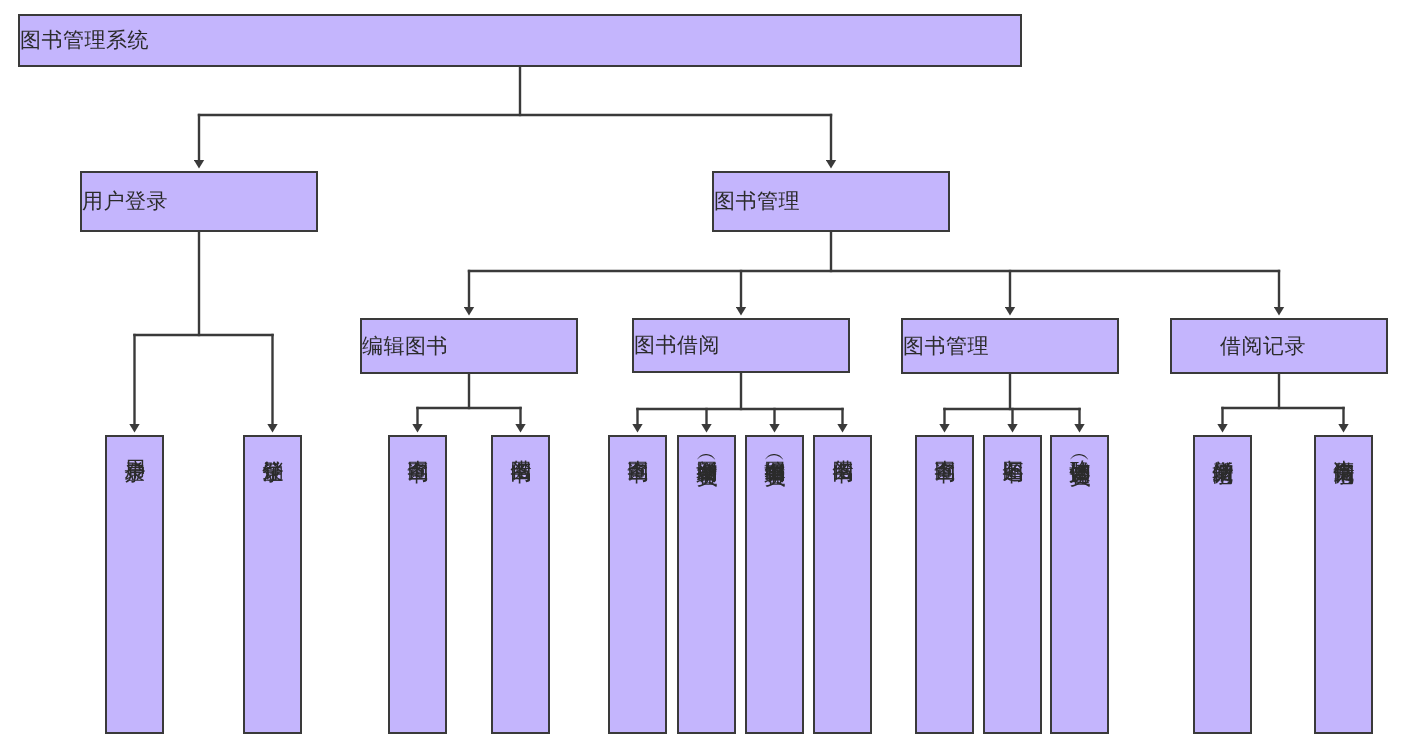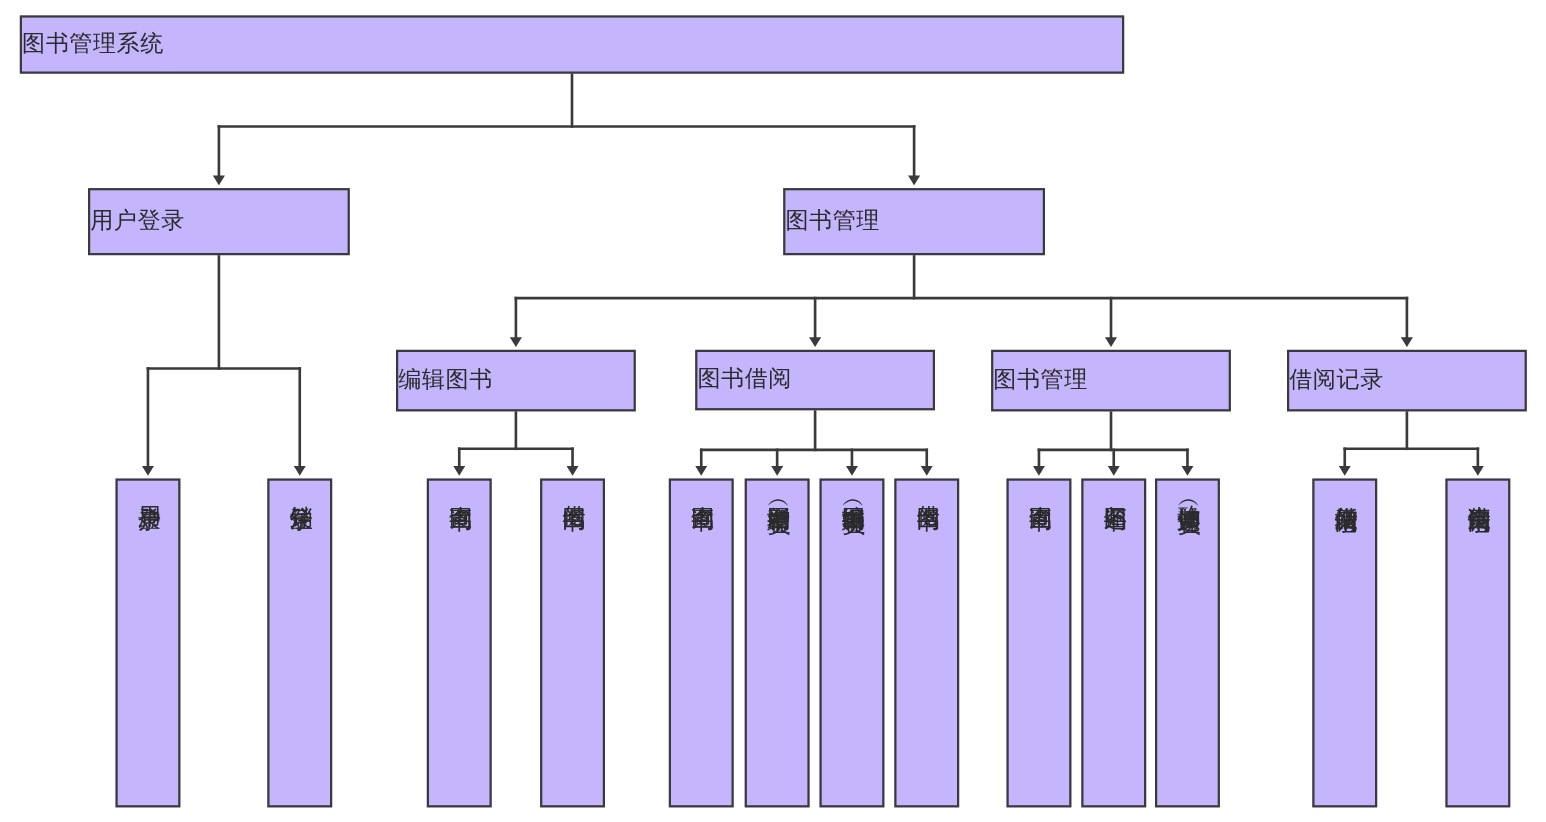--- a/index.html
+++ b/index.html
@@ -120,21 +120,21 @@
       </div>
       <div class="node horiz" style="left: 360px; top: 318px; width: 218px; height: 56px;">
         <span class="label">编辑图书</span>
       </div>
       <div class="node horiz" style="left: 632px; top: 318px; width: 218px; height: 55px;">
         <span class="label">图书借阅</span>
       </div>
       <div class="node horiz" style="left: 901px; top: 318px; width: 218px; height: 56px;">
         <span class="label">图书管理</span>
       </div>
-      <div class="node horiz" style="left: 1170px; top: 318px; width: 218px; height: 56px;">
+      <div class="node horiz" style="left: 1170px; top: 318px; width: 218px; height: 56px; padding-left: 48px;">
         <span class="label">借阅记录</span>
       </div>
       <div class="node vert" style="left: 105px; top: 435px; width: 59px; height: 299px;">
         <span class="label">用户登录</span>
       </div>
       <div class="node vert" style="left: 243px; top: 435px; width: 59px; height: 299px;">
         <span class="label">注销登录</span>
       </div>
       <div class="node vert" style="left: 388px; top: 435px; width: 59px; height: 299px;">
         <span class="label">查询图书</span>

